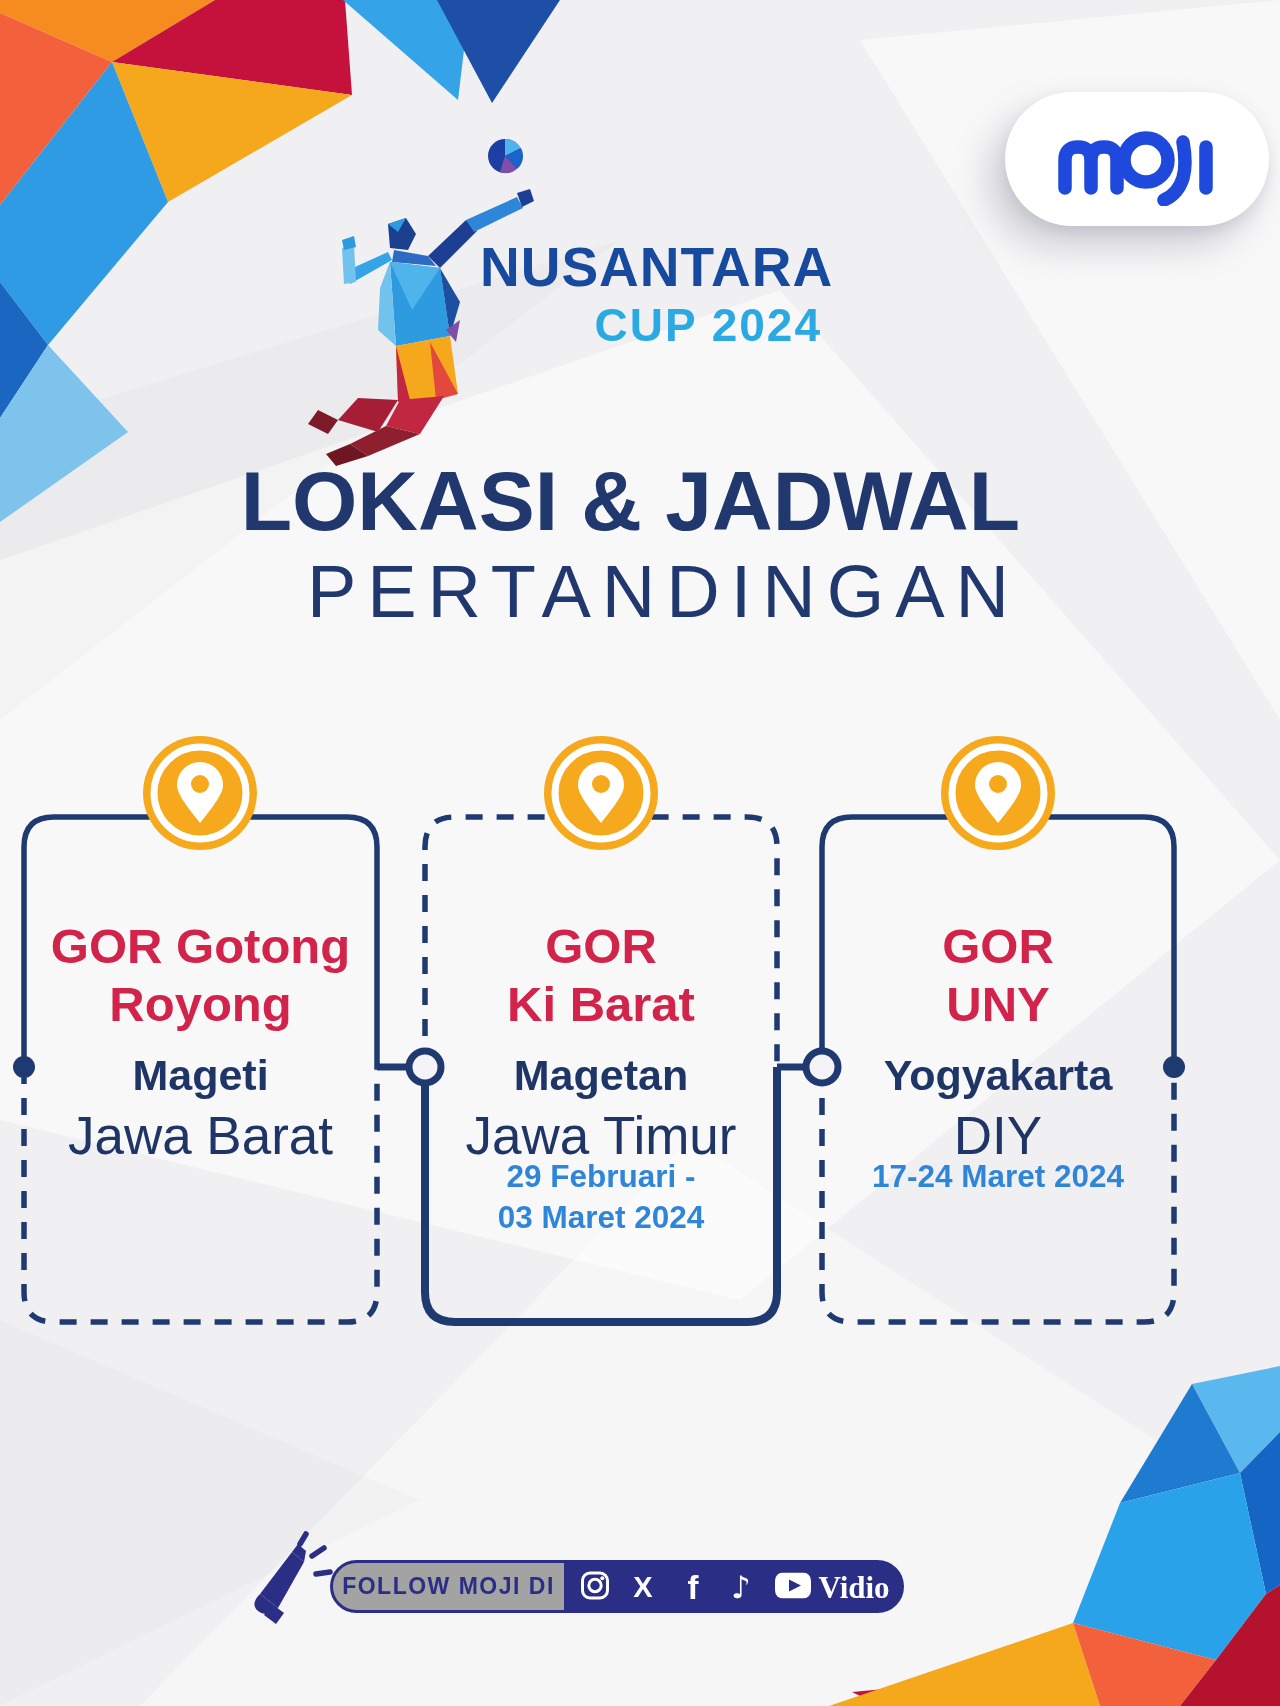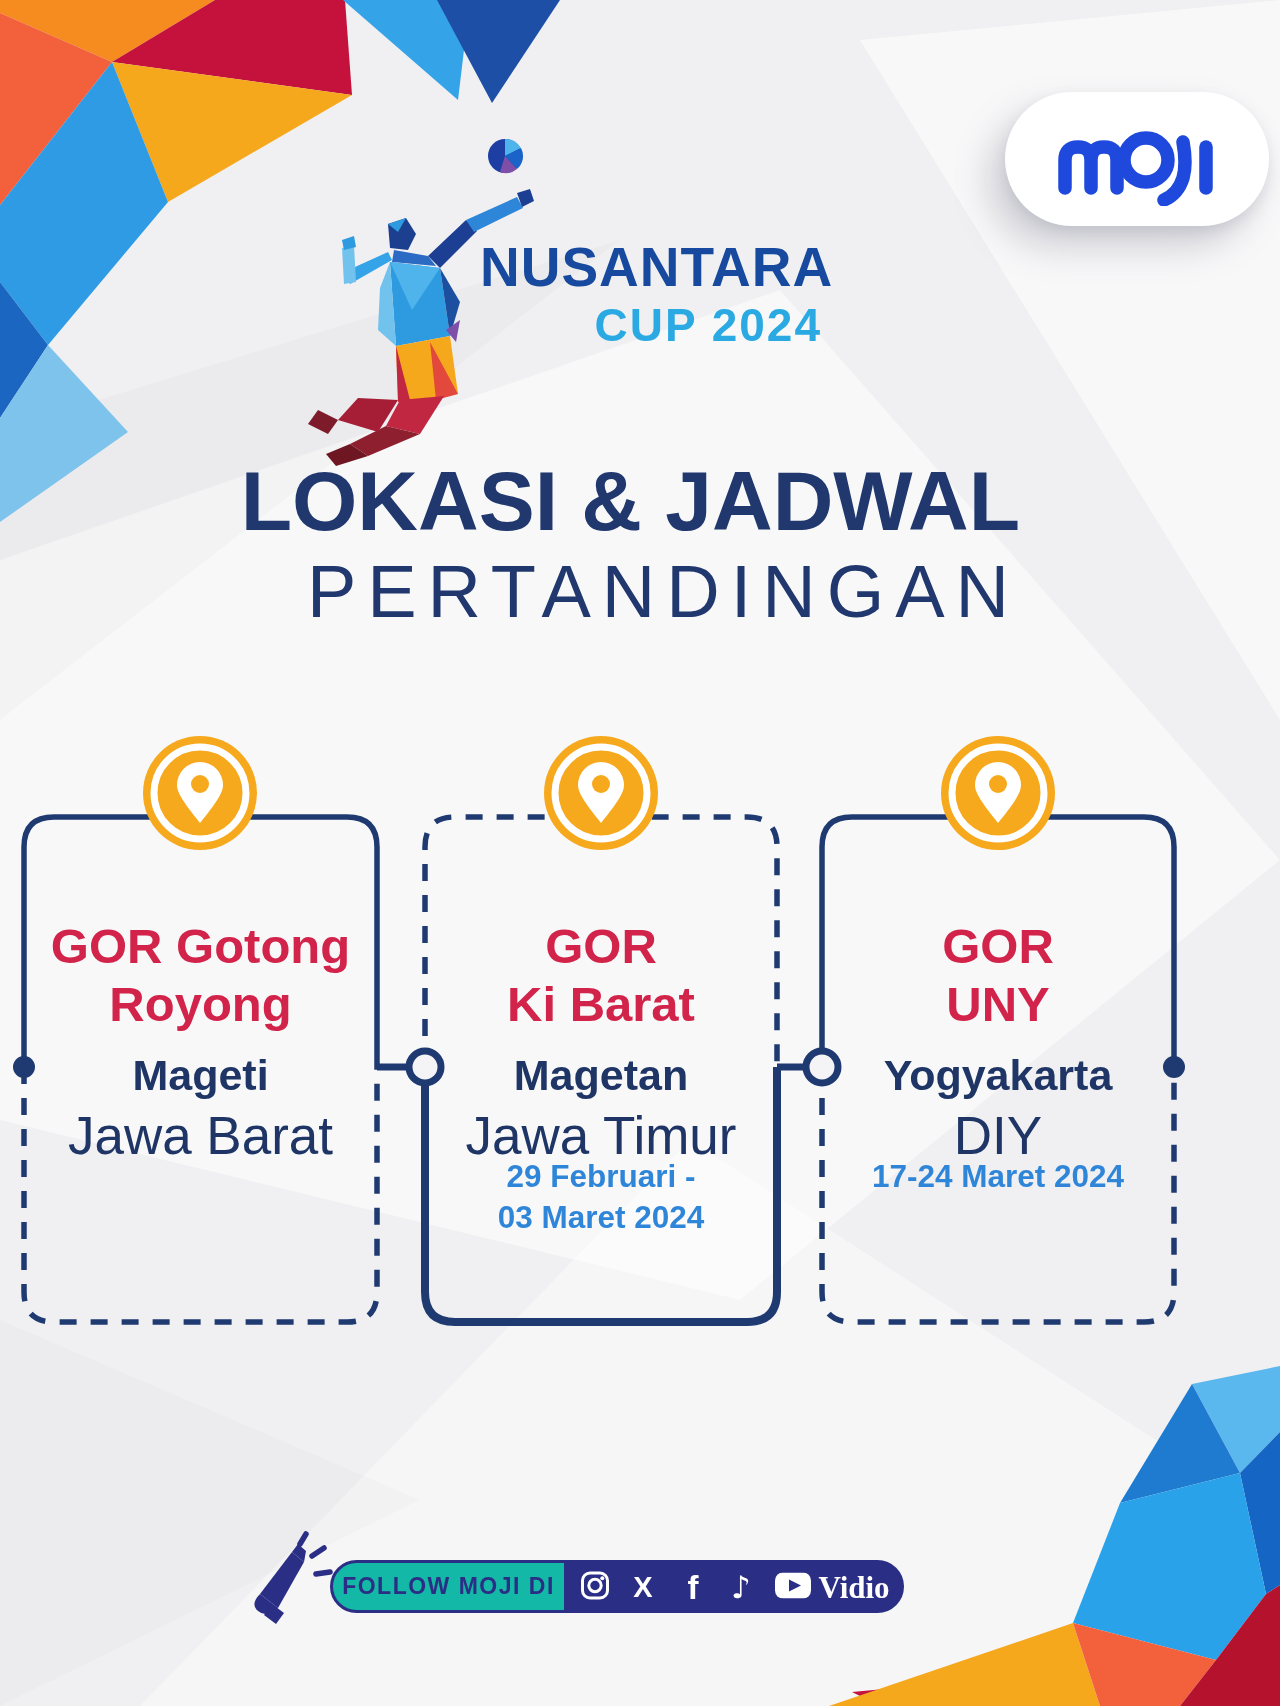--- a/index.html
+++ b/index.html
@@ -28,21 +28,21 @@
   .v-name{position:absolute;left:-8px;right:-8px;top:100px;color:#D2234A;font-weight:bold;
           font-size:49px;line-height:58px;}
   .v-city{position:absolute;left:0;right:0;top:234px;color:#1E3566;font-weight:bold;font-size:43px;}
   .v-region{position:absolute;left:0;right:0;top:288px;color:#1E3566;font-size:53px;}
   .v-date{position:absolute;left:-6px;right:-6px;top:339px;color:#2F86D9;font-weight:bold;
           font-size:31.5px;line-height:41px;}
 
   
   .follow{position:absolute;left:330px;top:1560px;width:574px;height:53px;border:3px solid #2B2E85;
           background:#2B2E85;border-radius:29px;box-sizing:border-box;}
-  .follow-white{position:absolute;left:0;top:0;bottom:0;width:231px;background:#14b8a6;
+  .follow-white{position:absolute;left:0;top:0;bottom:0;width:231px;background:#a3a3a3;
                 border-radius:24px 0 0 24px;display:flex;align-items:center;justify-content:center;}
   .follow-label{color:#2B2E85;font-weight:bold;font-size:23px;letter-spacing:1.5px;white-space:nowrap;}
   .fi{position:absolute;top:50%;transform:translate(-50%,-50%);color:#fff;line-height:1;}
   .fi-x{font-weight:bold;font-size:29px;font-family:"Liberation Sans",sans-serif;}
   .fi-f{font-weight:bold;font-size:33px;font-family:"Liberation Sans",sans-serif;}
   .fi-tiktok{font-weight:bold;font-size:31px;font-family:"DejaVu Sans",sans-serif;}
   .fi-vidio{font-family:"Liberation Serif",serif;font-weight:bold;font-size:31px;}
   .megaphone{position:absolute;left:248px;top:1528px;}
 </style>
 </head>

